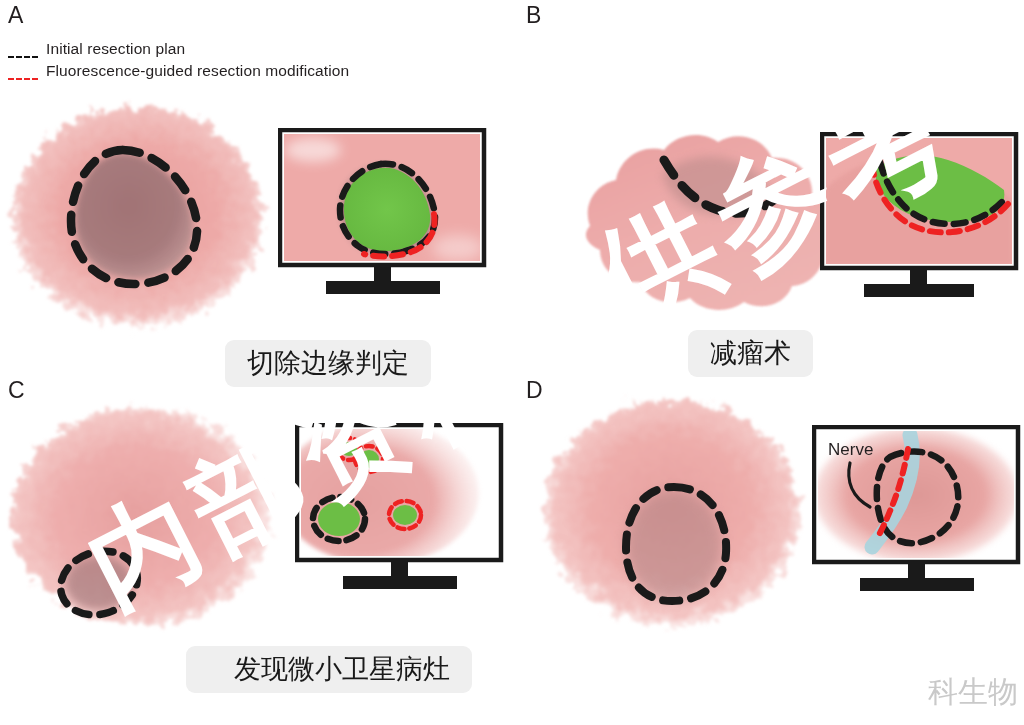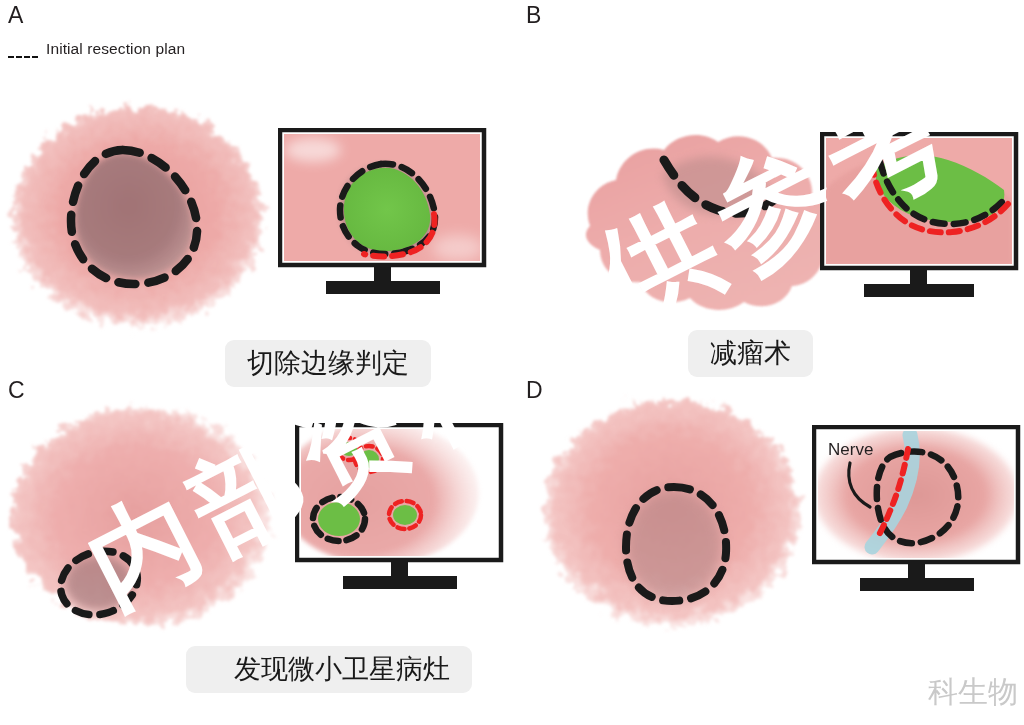--- a/index.html
+++ b/index.html
@@ -67,20 +67,24 @@
 </style>
 </head>
 <body>
 
 <div class="figure">
 
   <div class="legend">
     <div class="legend-row">
       <span class="legend-dash"></span>
       <span class="legend-label">Initial resection plan</span>
+    </div>
+    <div class="legend-row">
+      <span class="legend-dash red"></span>
+      <span class="legend-label">Fluorescence-guided resection modification</span>
     </div>
   </div>
 
   <div class="panel" id="panel-a">
     <div class="panel-letter" style="left:8px;top:2px;">A</div>
 
     <svg class="tissue-svg" style="left:-5px;top:95px;" width="290" height="250" viewBox="0 0 290 250">
       <defs>
         <radialGradient id="tgA" cx="50%" cy="48%" r="56%">
           <stop offset="0%" stop-color="#e79d9c"></stop>

